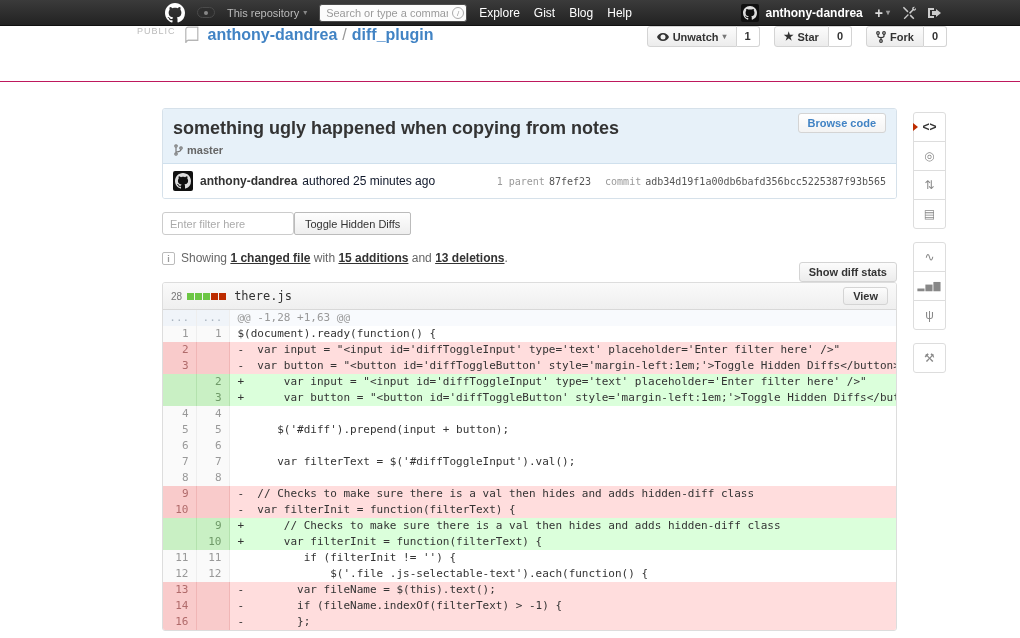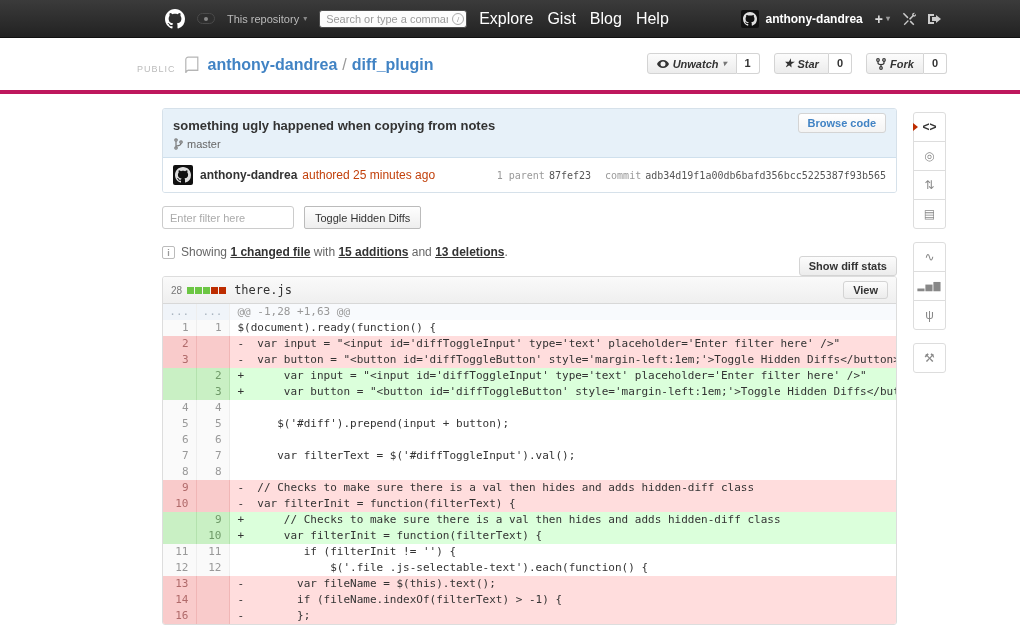--- a/index.html
+++ b/index.html
@@ -5,87 +5,87 @@
   * { box-sizing: border-box; margin: 0; padding: 0; }
   html,body { background:#fff; }
   body {
     width:1020px; height:638px; overflow:hidden; position:relative;
     font-family:"Liberation Sans", sans-serif; color:#333;
   }
   a { text-decoration:none; color:inherit; cursor:pointer; }
 
   
   .navbar {
-    height:38px; background:linear-gradient(#3b3b3b,#222); border-bottom:1px solid #111;
+    height:26px; background:linear-gradient(#3b3b3b,#222); border-bottom:1px solid #111;
     display:flex; align-items:center; gap:12px; padding:0 78px 0 165px; color:#eee; font-size:12px;
   }
   .navbar .logo { display:flex; align-items:center; }
   .notif-pill { width:18px; height:11px; background:#2e2e2e; border:1px solid #4a4a4a; border-radius:6px;
     display:flex; align-items:center; justify-content:center; }
   .notif-pill .dot { width:4px; height:4px; border-radius:50%; background:#888; }
   .scope { display:flex; align-items:center; gap:4px; color:#bbb; font-size:11px; white-space:nowrap; }
   .scope .caret { font-size:8px; color:#888; }
   .cmdbar { position:relative; }
   .cmdbar input {
     width:148px; height:18px; background:#fcfcfc; border:1px solid #4d4d4d; border-radius:3px;
     font:11px "Liberation Sans", sans-serif; color:#333; padding:0 18px 0 6px; outline:none;
   }
   .cmdbar input::placeholder { color:#9a9a9a; }
   .slash-hint {
     position:absolute; right:3px; top:3px; width:12px; height:12px; border:1px solid #aaa; border-radius:50%;
     color:#999; font-size:8px; line-height:11px; text-align:center;
   }
-  .nav-links { display:flex; gap:14px; font-size:16px; color:#fff; }
+  .nav-links { display:flex; gap:14px; font-size:12px; color:#fff; }
   .nav-links a { color:#fff; }
   .nav-spacer { flex:1; }
   .nav-user { display:flex; align-items:center; gap:6px; }
   .avatar-sm { width:18px; height:18px; border-radius:2px; background:#101010; display:flex; align-items:center; justify-content:center; overflow:hidden; }
   .uname { font-weight:bold; color:#fff; font-size:12px; }
   .plus-menu { display:flex; align-items:center; gap:3px; color:#ddd; font-size:14px; font-weight:bold; }
   .plus-menu .caret { font-size:8px; color:#999; }
   .nav-icon { display:flex; align-items:center; color:#ccc; }
 
   
   .repo-header {
-    height:56px; background:#fff; border-bottom:4px solid #be185d;
-    display:flex; align-items:flex-end; padding:0 73px 16px 137px;
+    height:56px; background:#fff; border-bottom:1px solid #be185d;
+    display:flex; align-items:flex-start; padding:0 73px 16px 137px;
   }
   .visibility { font-size:9px; color:#bbb; letter-spacing:1px; margin-right:8px; }
   .repo-book { margin-right:8px; display:flex; }
   .repo-title { font-size:16px; font-weight:bold; color:#4183c4; display:flex; gap:5px; align-items:baseline; }
   .repo-title .sep { color:#999; font-weight:normal; }
   .social-group { margin-left:auto; display:flex; gap:14px; }
   .social { display:flex; }
   .minibtn {
     display:inline-flex; align-items:center; gap:4px; padding:3px 9px; font-size:11px; font-weight:bold; color:#333;
     background:linear-gradient(#fcfcfc,#ececec); border:1px solid #d4d4d4; border-radius:3px; white-space:nowrap; cursor:pointer;
   }
-  .social .minibtn { border-radius:3px 0 0 3px;font-style:italic; }
+  .social .minibtn { border-radius:3px 0 0 3px; }
   .social .count {
     padding:3px 8px; font-size:11px; font-weight:bold; color:#333; background:#fff;
     border:1px solid #d4d4d4; border-left:none; border-radius:0 3px 3px 0;
   }
   .minibtn .caret { font-size:8px; color:#777; }
 
   
   .main { position:absolute; left:162px; top:108px; width:735px; }
 
   .commit-box { border:1px solid #d6e1ea; border-radius:3px; overflow:hidden; }
   .commit-head { background:#e7f1f9; border-bottom:1px solid #cfe0ed; padding:9px 10px 7px; position:relative; }
-  .commit-title { font-size:13px; font-weight:bold; color:#333; margin-right:100px; }
-  .commit-branch { display:flex; align-items:center; gap:4px; margin-top:5px; font-size:11px; color:#666; }
+  .commit-title { font-size:18px; font-weight:bold; color:#333; margin-right:100px; }
+  .commit-branch { display:flex; align-items:center; gap:4px; margin-top:5px; font-size:11px; color:#666;font-weight:bold; }
   .browse-btn { position:absolute; right:10px; top:4px; color:#4183c4; background:linear-gradient(#fff,#f3f3f3); }
   .commit-meta { background:#fff; padding:7px 10px; display:flex; align-items:center; font-size:12px; }
   .avatar-md { width:20px; height:20px; border-radius:2px; background:#101010; display:flex; align-items:center; justify-content:center; margin-right:7px; overflow:hidden; }
   .commit-author { font-weight:bold; color:#333; margin-right:5px; }
-  .commit-when { color:#c2410c; }
+  .commit-when { color:#0f172a; }
   .commit-shas { margin-left:auto; font:10px "DejaVu Sans Mono", monospace; color:#999; display:flex; gap:14px; }
   .commit-shas .sha { color:#555; margin-left:4px; }
 
-  .filter-row { margin-top:13px; display:flex; gap:10px; align-items:center; }
+  .filter-row { margin-top:13px; display:flex; gap:0; align-items:center; }
   .filter-input {
     width:132px; height:23px; border:1px solid #ccc; border-radius:3px; padding:0 7px;
     font:11px "Liberation Sans", sans-serif; color:#333; outline:none;
   }
   .filter-input::placeholder { color:#aaa; }
   .toggle-btn {
     height:23px; padding:0 10px; font-size:11px; color:#333; background:linear-gradient(#fefefe,#eee);
     border:1px solid #bbb; border-radius:2px; cursor:pointer; font-family:"Liberation Sans", sans-serif;
   }
 

